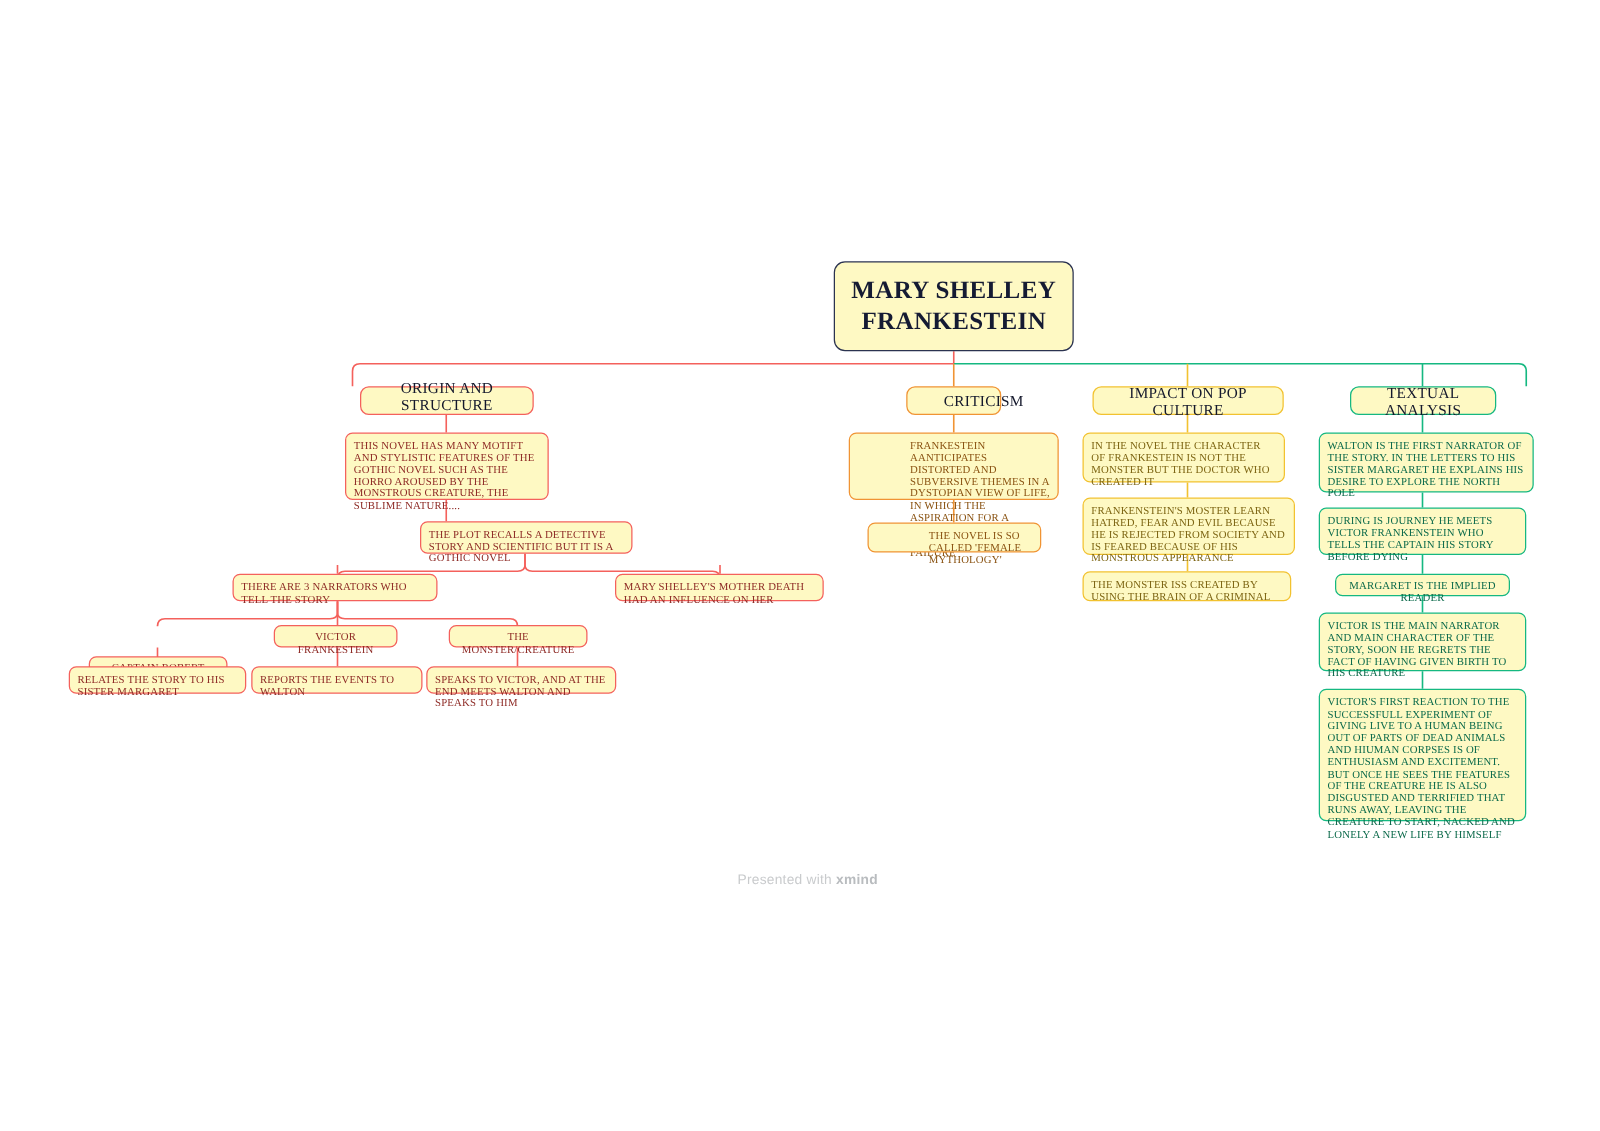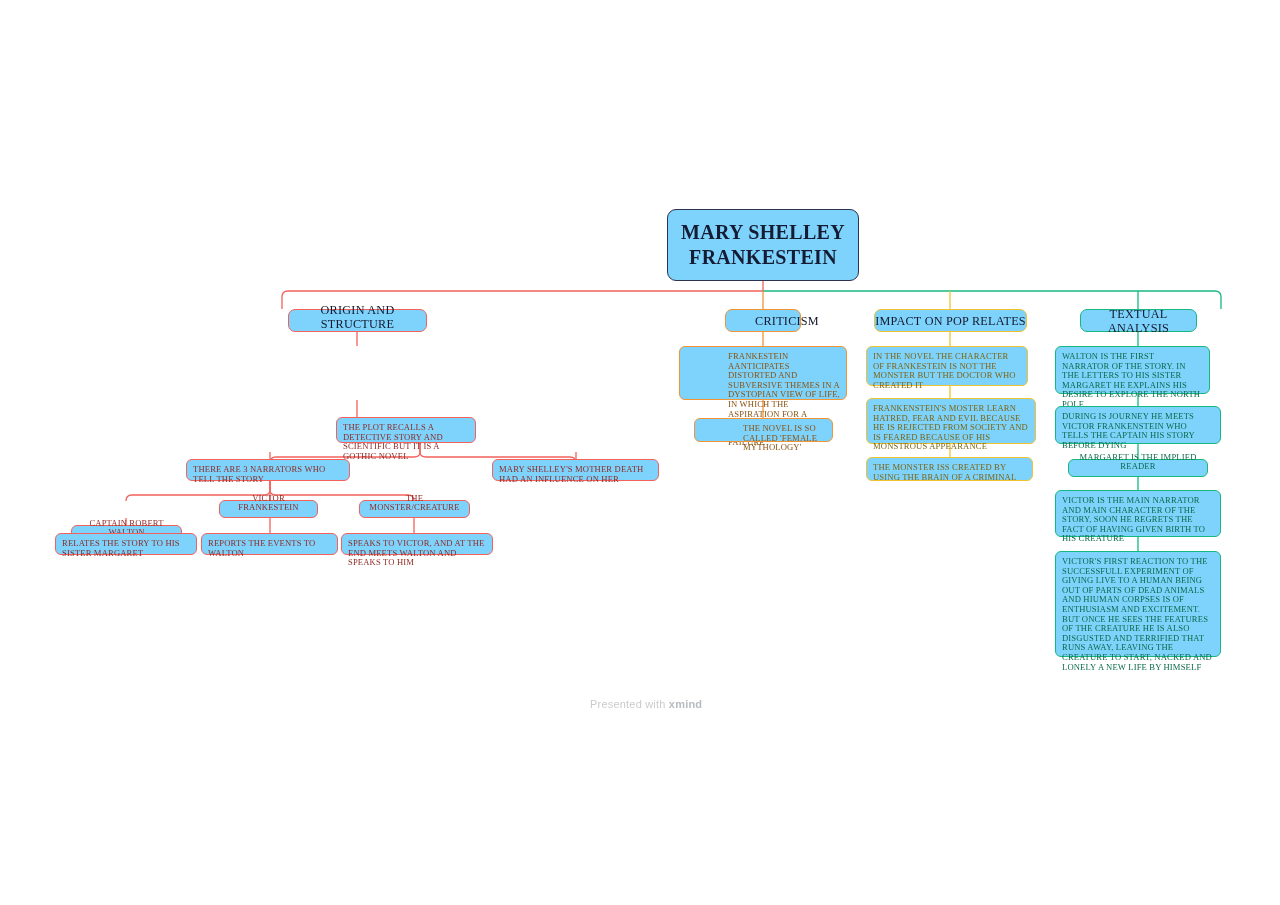--- a/index.html
+++ b/index.html
@@ -12,21 +12,21 @@
     overflow:hidden;
   }
   #canvas{position:absolute;left:0;top:0;width:1280px;height:905px;}
   #links{position:absolute;left:0;top:0;width:1280px;height:905px;pointer-events:none;}
 
   .node{
     position:absolute;
     box-sizing:border-box;
     border:1.3px solid #888;
     border-radius:7px;
-    background:#7dd3fc;
+    background:#fef9c3;
     font-family:"Liberation Serif", serif;
   }
   
   .root{
     border:1.6px solid #2b3350;
     border-radius:9px;
     color:#151b33;
     font-weight:bold;
     font-size:20px;
     line-height:25px;
@@ -49,21 +49,21 @@
     border-radius:7px;
   }
   
   .leaf{
     font-size:8.6px;
     line-height:9.6px;
     padding:5px 6px 4px 6px;
     border-radius:6px;
     letter-spacing:.15px;
   }
-  .leaf.center{display:flex;align-items:flex-end;justify-content:center;text-align:center;padding:4px 7px;}
+  .leaf.center{display:flex;align-items:flex-start;justify-content:center;text-align:center;padding:4px 7px;}
 
   .c-red{border-color:#f4615c;}
   .c-red .t, .c-red{color:#8e2b26;}
   .c-orange{border-color:#f09434;padding-left:48px;}
   .c-orange{color:#8a5312;}
   .c-yellow{border-color:#f2c230;}
   .c-yellow{color:#7d6513;}
   .c-teal{border-color:#15b881;justify-content:center;}
   .c-teal{color:#0c6a4b;}
 
@@ -130,22 +130,25 @@
   </svg>
 
   <div class="node root" style="left:667px;top:209px;width:192px;height:72px;">
     <span>MARY SHELLEY FRANKESTEIN</span>
   </div>
 
   <div class="node topic c-red" style="left:288px;top:309px;width:139px;height:23px;align-items:flex-end;">
     <span>ORIGIN AND STRUCTURE</span>
   </div>
 
-
-  <div class="node leaf c-red" style="left:336px;top:417px;width:140px;height:26px;">
+  <div class="node leaf c-red" style="left:276px;top:346px;width:163px;height:54px;">
+    <span>THIS NOVEL HAS MANY MOTIFT AND STYLISTIC FEATURES OF THE GOTHIC NOVEL SUCH AS THE HORRO AROUSED BY THE MONSTROUS CREATURE, THE SUBLIME NATURE....</span>
+  </div>
+
+  <div class="node leaf c-red" style="left:336px;top:417px;width:170px;height:26px;">
     <span>THE PLOT RECALLS A DETECTIVE STORY AND SCIENTIFIC BUT IT IS A GOTHIC NOVEL</span>
   </div>
 
   <div class="node leaf c-red" style="left:186px;top:459px;width:164px;height:22px;">
     <span>THERE ARE 3 NARRATORS WHO TELL THE STORY</span>
   </div>
 
   <div class="node leaf c-red" style="left:492px;top:459px;width:167px;height:22px;">
     <span>MARY SHELLEY'S MOTHER DEATH HAD AN INFLUENCE  ON HER</span>
   </div>
@@ -176,40 +179,40 @@
 
   <div class="node leaf c-orange" style="left:679px;top:346px;width:168px;height:54px;">
     <span>FRANKESTEIN AANTICIPATES DISTORTED AND SUBVERSIVE THEMES IN A DYSTOPIAN VIEW OF LIFE, IN WHICH THE ASPIRATION FOR A BETTER WORLD MIGHT TURN INTO A DRAMATIC FAILURE</span>
   </div>
 
   <div class="node leaf c-orange" style="left:694px;top:418px;width:139px;height:24px;">
     <span>THE NOVEL IS SO CALLED 'FEMALE MYTHOLOGY'</span>
   </div>
 
   <div class="node topic c-yellow" style="left:874px;top:309px;width:153px;height:23px;">
-    <span>IMPACT ON POP RELATES</span>
+    <span>IMPACT ON POP CULTURE</span>
   </div>
 
   <div class="node leaf c-yellow" style="left:866px;top:346px;width:162px;height:40px;">
     <span>IN THE NOVEL THE CHARACTER OF FRANKESTEIN IS NOT THE MONSTER BUT THE DOCTOR WHO CREATED IT</span>
   </div>
 
   <div class="node leaf c-yellow" style="left:866px;top:398px;width:170px;height:46px;">
     <span>FRANKENSTEIN'S MOSTER LEARN HATRED, FEAR AND EVIL BECAUSE HE IS REJECTED FROM SOCIETY AND IS FEARED BECAUSE OF HIS MONSTROUS APPEARANCE</span>
   </div>
 
   <div class="node leaf c-yellow" style="left:866px;top:457px;width:167px;height:24px;">
     <span>THE MONSTER ISS CREATED BY USING THE BRAIN OF A CRIMINAL</span>
   </div>
 
   <div class="node topic c-teal" style="left:1080px;top:309px;width:117px;height:23px;">
     <span>TEXTUAL ANALYSIS</span>
   </div>
 
-  <div class="node leaf c-teal" style="left:1055px;top:346px;width:155px;height:48px;">
+  <div class="node leaf c-teal" style="left:1055px;top:346px;width:172px;height:48px;">
     <span>WALTON IS THE FIRST NARRATOR OF THE STORY. IN THE LETTERS TO HIS SISTER MARGARET HE EXPLAINS HIS DESIRE TO EXPLORE THE NORTH POLE</span>
   </div>
 
   <div class="node leaf c-teal" style="left:1055px;top:406px;width:166px;height:38px;">
     <span>DURING IS JOURNEY HE MEETS VICTOR FRANKENSTEIN WHO TELLS THE CAPTAIN HIS STORY BEFORE DYING</span>
   </div>
 
   <div class="node leaf c-teal center" style="left:1068px;top:459px;width:140px;height:18px;">
     <span>MARGARET IS THE IMPLIED READER</span>
   </div>

